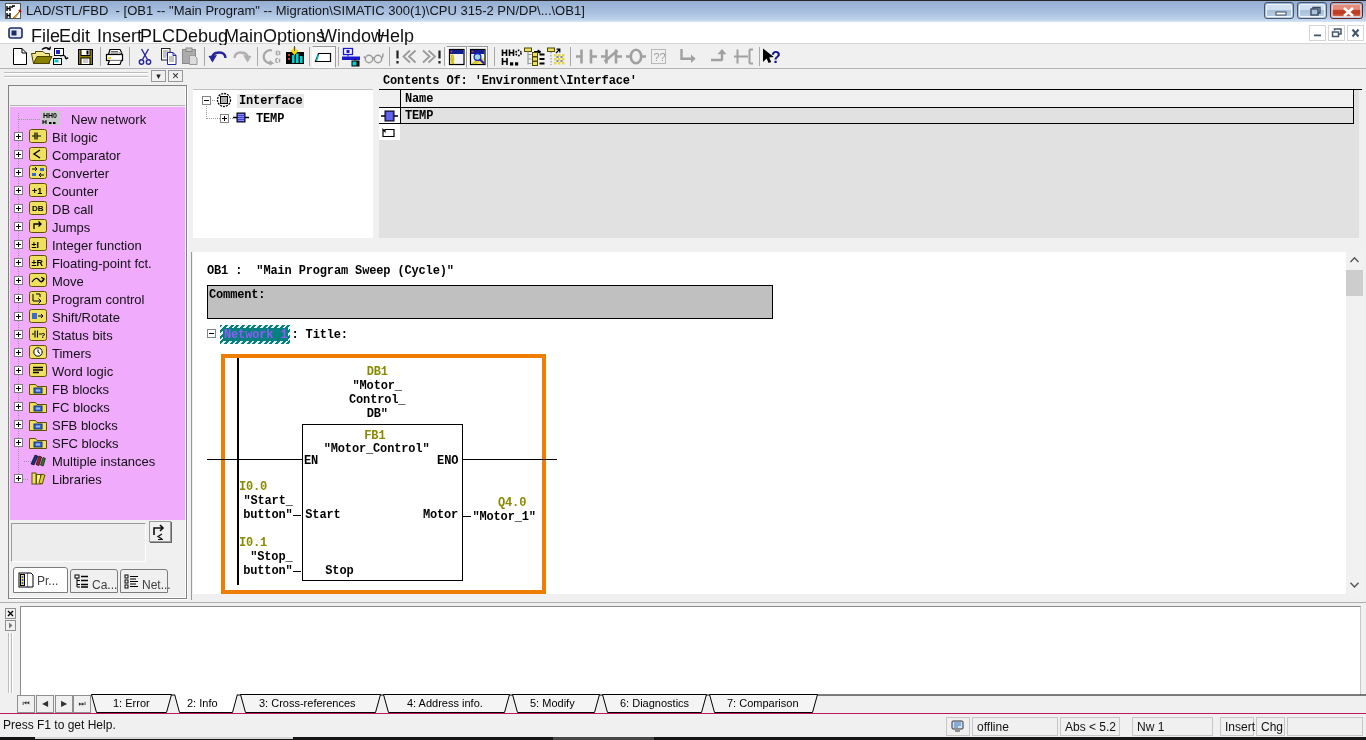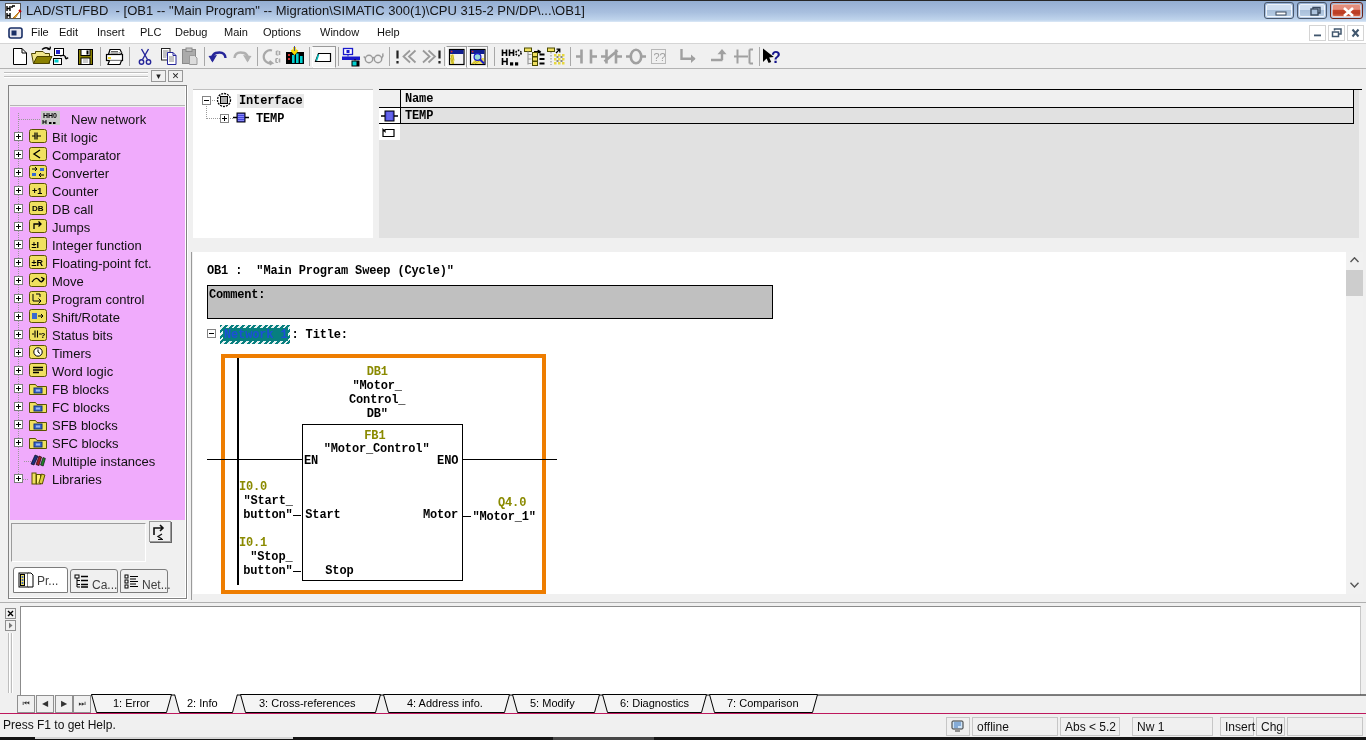--- a/index.html
+++ b/index.html
@@ -15,21 +15,21 @@
 #titletxt { left:26px; top:3px; font-size:13px; color:#151515; }
 .capbtn { top:2px; height:17px; border-radius:3px; border:1px solid #49586c; }
 .capin { position:absolute; left:1px; right:1px; top:1px; bottom:1px; border-radius:2px;
   border:1px solid rgba(255,255,255,.75);
   background:linear-gradient(#cfdef0 45%, #a8bfda 46%, #b6cce4); }
 #closebtn .capin { background:linear-gradient(#e38d7c 40%, #c3432a 45%, #ba3b22 75%, #d0644a);
   border:1px solid rgba(255,255,255,.55); }
 #closebtn { border-color:#6c2015; }
 
 #menubar { left:0; top:22px; width:1366px; height:22px; background:#ffffff; border-bottom:1px solid #d5d5d5;}
-.mitem { position:absolute; top:26px; font-size:11px; color:#111; }
+.mitem { position:absolute; top:26px; font-size:18px; color:#111; }
 
 #toolbar { left:0; top:45px; width:1366px; height:24px; background:#f0f0f0; border-bottom:1px solid #b3b3b3; }
 
 #grip1 { left:4px; top:72px; width:144px; height:1px; background:#bdbdbd; box-shadow:0 1px 0 #ffffff; }
 #grip2 { left:4px; top:76px; width:144px; height:1px; background:#bdbdbd; box-shadow:0 1px 0 #ffffff; }
 .minibtn { top:70px; width:15px; height:12px; background:#f0f0f0; border:1px solid #989898; font-size:9px;
   text-align:center; line-height:10px; color:#222; }
 #catframe { left:8px; top:85px; width:179px; height:514px; border:1px solid #828282;
   box-shadow:inset -1px -1px 0 #ffffff, 1px 1px 0 #ffffff; background:#f0f0f0; }
 #catgray { left:10px; top:87px; width:175px; height:19px; background:#f0f0f0; border-bottom:1px solid #b5b5b5;}
@@ -592,20 +592,23 @@
     <div class="abs" style="left:27px;top:24px;width:9px;height:9px;border:1px solid #848484;background:#fff;"></div>
     <div class="abs" style="left:29px;top:28px;width:5px;height:1px;background:#000;"></div>
     <div class="abs" style="left:31px;top:26px;width:1px;height:5px;background:#000;"></div>
     <svg class="abs" style="left:40px;top:21px;" width="16" height="13" viewBox="0 0 16 13">
         <path d="M0 6.5 h4 M12 6.5 h4" stroke="#000" stroke-width="1.5"></path>
         <rect x="4" y="2" width="8" height="9" fill="#4444dd" stroke="#000"></rect>
         <path d="M5 3.5 h6 M5 5.5 h6 M5 7.5 h6 M5 9.5 h6" stroke="#9a9aff" stroke-width="0.8"></path>
       </svg>
     <div class="abs mono" style="left:63px;top:22px;font-size:12px;font-weight:bold;">TEMP</div>
   </div>
+  <div class="abs" id="contbar">
+      <span class="mono" style="position:absolute;left:4px;top:3px;font-size:12px;font-weight:bold;">Contents Of: 'Environment\Interface'</span>
+    </div>
   <div class="abs" id="declright"></div>
 
   <div class="abs" style="left:188px;top:19px;width:983px;height:1px;background:#000;"></div>
   <div class="abs" style="left:188px;top:20px;width:975px;height:17px;background:#f0f0f0;"></div>
   <div class="abs mono" style="left:214px;top:22px;font-size:12px;font-weight:bold;">Name</div>
   <div class="abs" style="left:188px;top:37px;width:975px;height:1px;background:#000;"></div>
   <div class="abs" style="left:188px;top:38px;width:21px;height:32px;background:#ffffff;"></div>
   <div class="abs" style="left:209px;top:38px;width:954px;height:15px;background:#e1e1e1;"></div>
   <div class="abs mono" style="left:214px;top:39px;font-size:12px;font-weight:bold;">TEMP</div>
   <div class="abs" style="left:188px;top:53px;width:975px;height:1px;background:#000;"></div>
@@ -624,21 +627,21 @@
 <div class="abs" style="left:191px;top:252px;width:1175px;height:0;"></div>
 
 <div class="abs" id="codepane">
   <div class="cl" style="left:14px;top:12.5px;">OB1 :&nbsp; "Main Program Sweep (Cycle)"</div>
   <div class="abs" style="left:13.5px;top:32.5px;width:566px;height:34px;background:#c0c0c0;border:1px solid #000;"></div>
   <div class="cl" style="left:16px;top:37px;">Comment:</div>
   <div class="abs" style="left:14px;top:77px;width:9px;height:9px;border:1px solid #848484;background:#fff;"></div>
   <div class="abs" style="left:16px;top:81px;width:5px;height:1px;background:#000;"></div>
   <div class="abs" id="netlabel" style="left:27px;top:73px;width:70px;height:19px;background:repeating-linear-gradient(135deg,#077f7f 0 2px,#e6f2f2 2px 4px);"></div>
   <div class="abs" style="left:30px;top:76px;width:64.5px;height:13px;background:#077f7f;"></div>
-  <div class="cl" style="left:31px;top:76.5px;color:#1d4ed8;">Network 1</div>
+  <div class="cl" style="left:31px;top:76.5px;color:#8b5cf6;">Network 1</div>
   <div class="cl" style="left:98.5px;top:76.5px;">: Title:</div>
 
   <div class="abs" style="left:27.5px;top:102px;width:325px;height:240px;border:4px solid #ee7d00;"></div>
   <div class="abs" style="left:44px;top:106px;width:2px;height:227px;background:#000;"></div>
   <div class="abs" style="left:13.5px;top:206.5px;width:95px;height:1.5px;background:#000;"></div>
   <div class="abs" style="left:268.5px;top:206.5px;width:95.5px;height:1.5px;background:#000;"></div>
   <div class="abs" style="left:108.5px;top:171.5px;width:161px;height:157px;border:1.5px solid #000;"></div>
 
   <div class="cl olv" style="left:173.7px;top:113.5px;">DB1</div>
   <div class="cl" style="left:159.5px;top:128px;">"Motor_</div>

